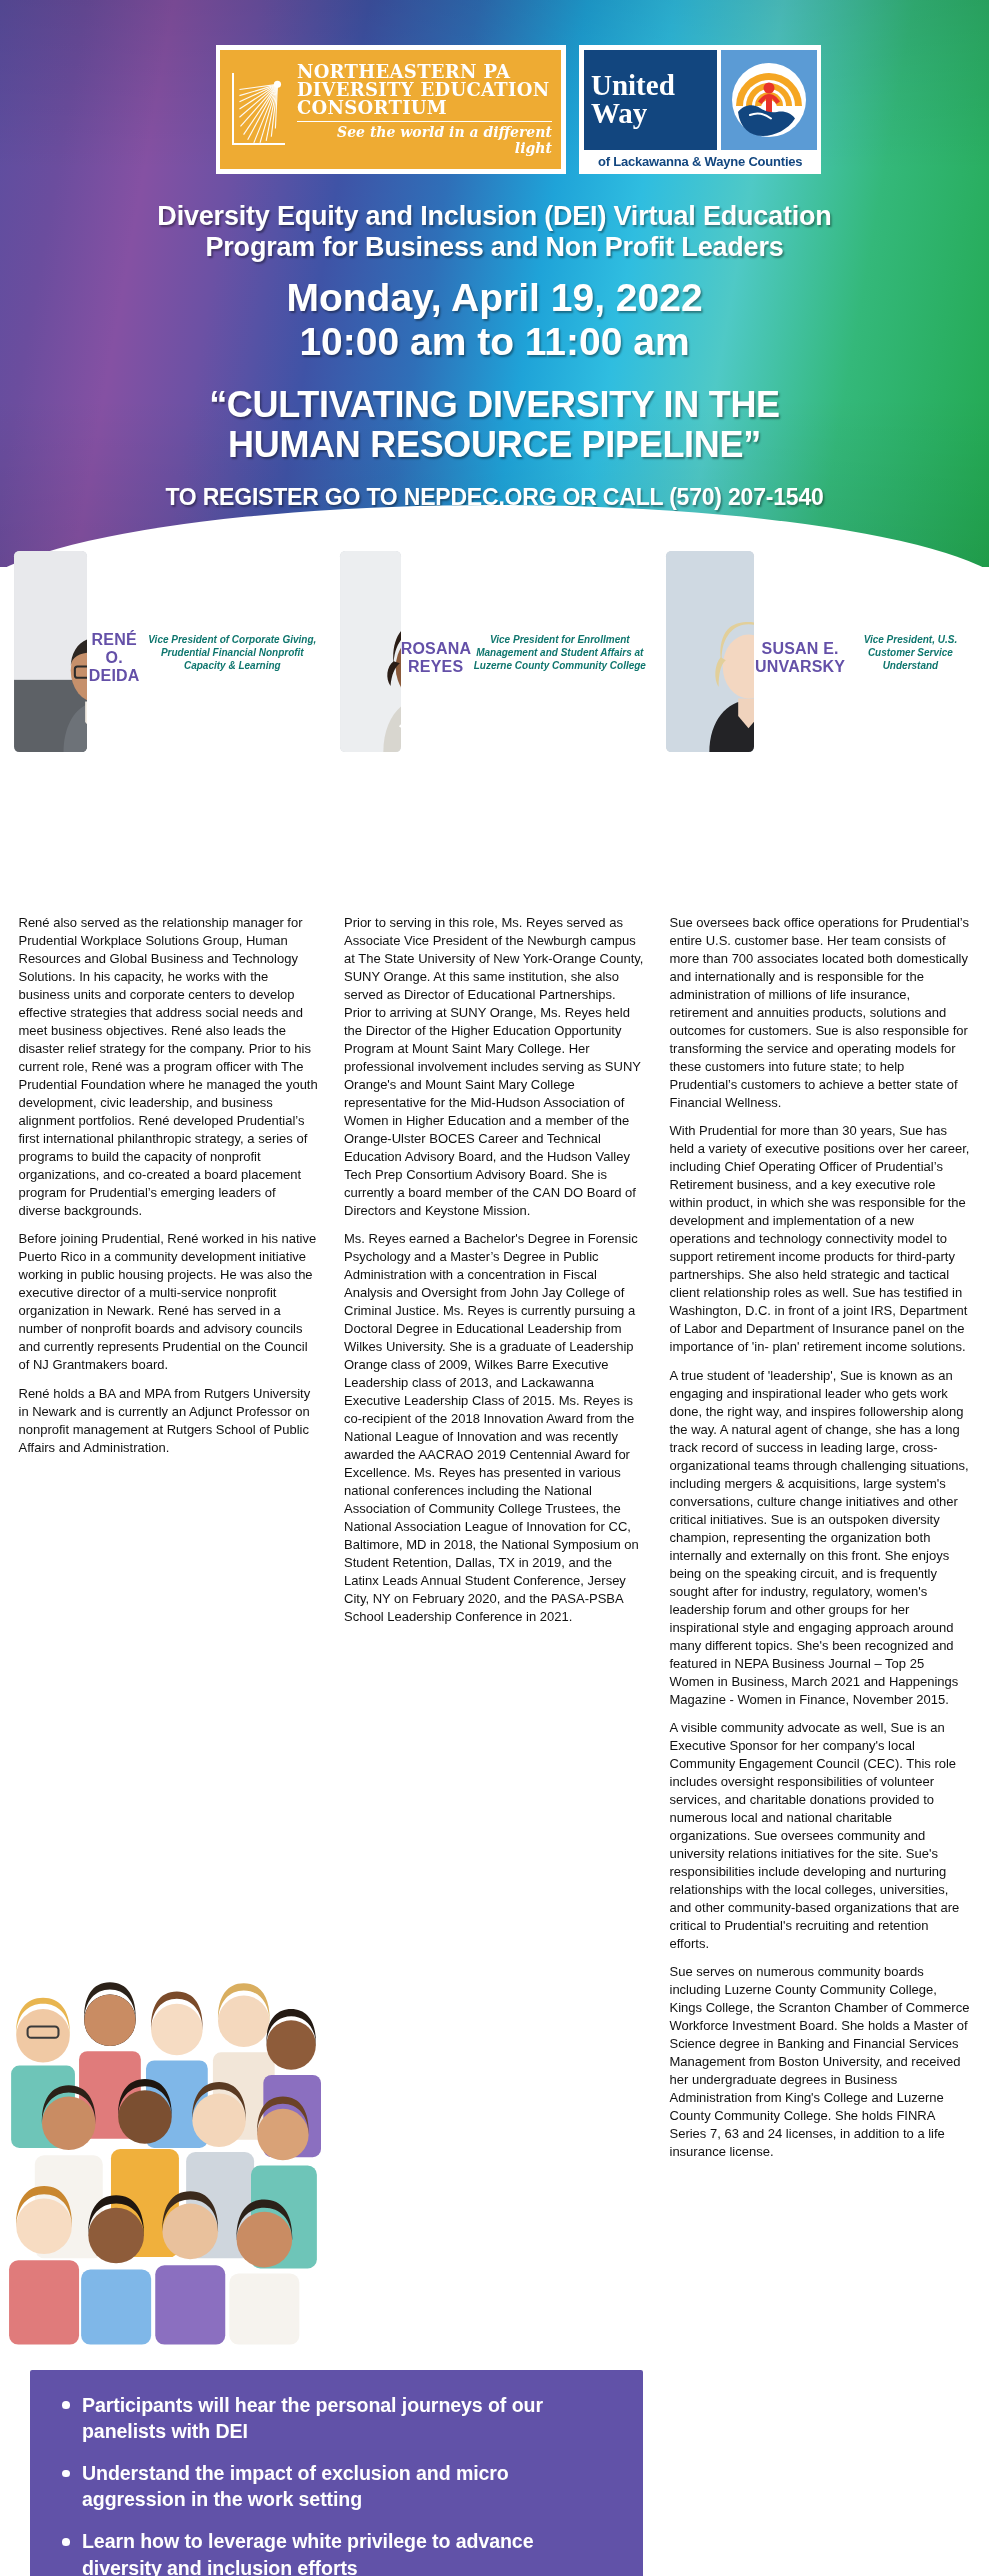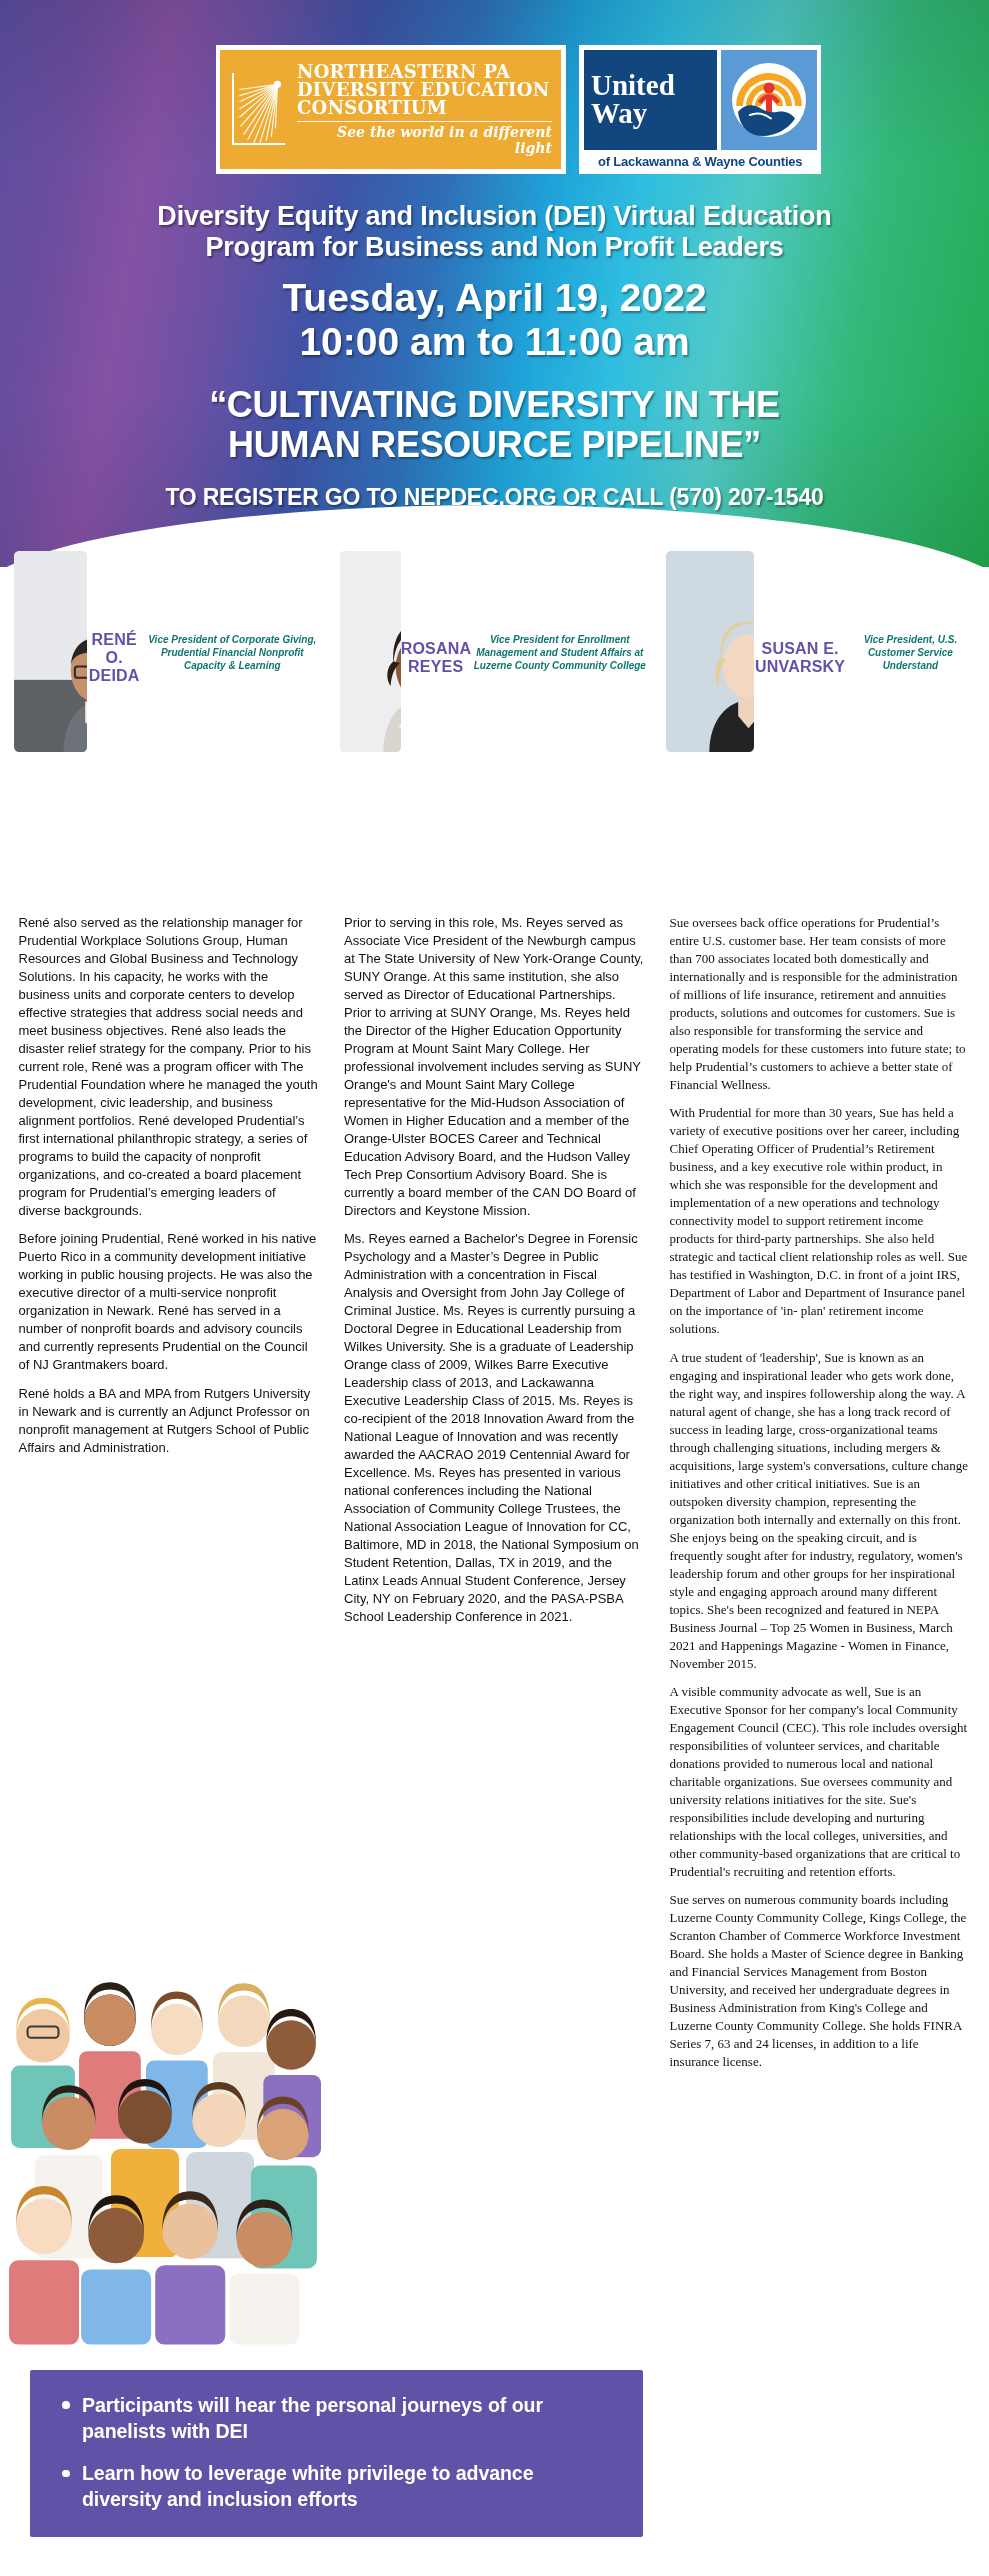--- a/index.html
+++ b/index.html
@@ -148,21 +148,21 @@
   }
   .bio-col { width: 301px; }
   .bio-col p {
     font-size: 13px;
     line-height: 1.385;
     color: #111111;
     margin-bottom: 10.3px;
     text-align: left;
   }
   .bio-col.c1 p { font-size: 13px; }
-  .bio-col.c3 p { font-size: 13px; font-family: Liberation Serif, serif; }
+  .bio-col.c3 p { font-size: 13px; }
 
   
   .people-art {
     position: absolute; left: 7.2px; top: 1953px;
     width: 314px; height: 392px;
   }
 
   
   .bullet-box {
     position: absolute; left: 30px; top: 2370px;
@@ -246,21 +246,21 @@
           </svg>
         </div>
       </div>
       <div class="uw-sub">of Lackawanna &amp; Wayne Counties</div>
     </div>
   </div>
 
   <div class="header-text">
     <div class="hdr-line hdr-sub">Diversity Equity and Inclusion (DEI) Virtual Education</div>
     <div class="hdr-line hdr-sub">Program for Business and Non Profit Leaders</div>
-    <div class="hdr-line hdr-date">Tuesday, April 19, 2022</div>
+    <div class="hdr-line hdr-date">Monday, April 19, 2022</div>
     <div class="hdr-line hdr-date" style="margin-top:0">10:00 am to 11:00 am</div>
     <div class="hdr-line hdr-title">“CULTIVATING DIVERSITY IN THE</div>
     <div class="hdr-line hdr-title" style="margin-top:0">HUMAN RESOURCE PIPELINE”</div>
     <div class="hdr-line hdr-reg">TO REGISTER GO TO NEPDEC.ORG OR CALL (570) 207-1540</div>
   </div>
 
   <div class="header-curve"></div>
 </div>
 
 <div class="speakers">
@@ -408,17 +408,18 @@
       <circle cx="500" cy="556" r="54" fill="#c98c63"></circle>
       <path d="M446 558c0-42 24-64 54-64s54 22 54 64c2-50-18-80-54-80s-56 30-54 80z" fill="#2b2118"></path>
       <rect x="432" y="622" width="136" height="138" rx="18" fill="#f6f3ee"></rect>
     </g>
   </svg>
 </div>
 
 <div class="bullet-box">
   <ul>
     <li>Participants will hear the personal journeys of our panelists with DEI</li>
+    <li>Understand the impact of exclusion and micro aggression in the work setting</li>
     <li>Learn how to leverage white privilege to advance diversity and inclusion efforts</li>
 
   </ul>
 </div>
 
 
 </body></html>

